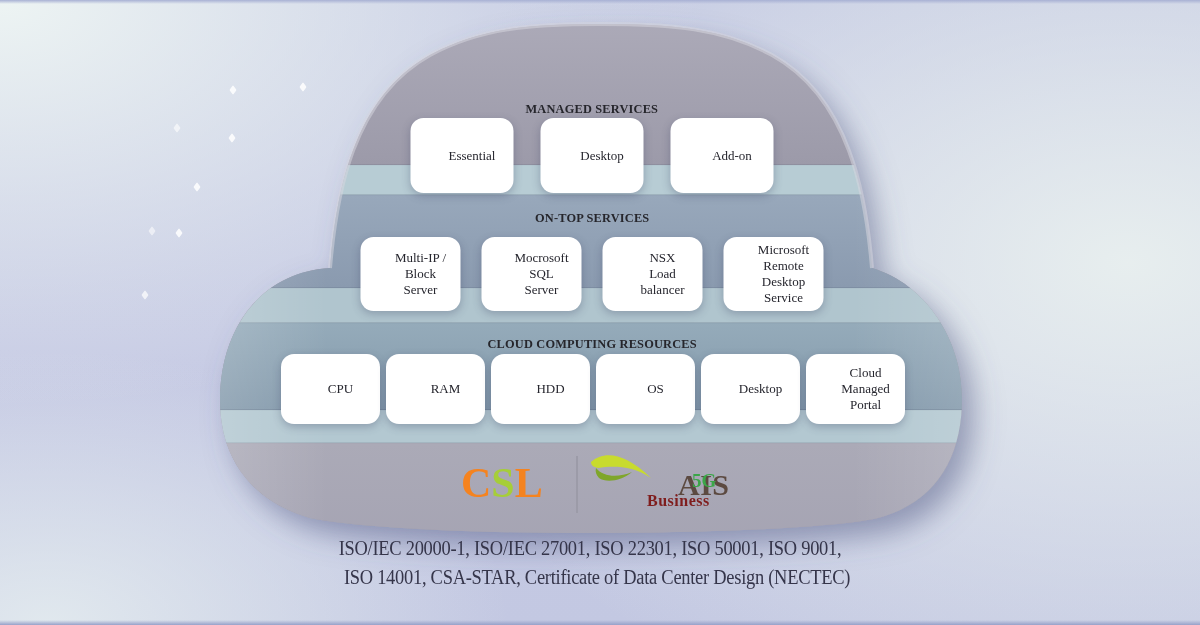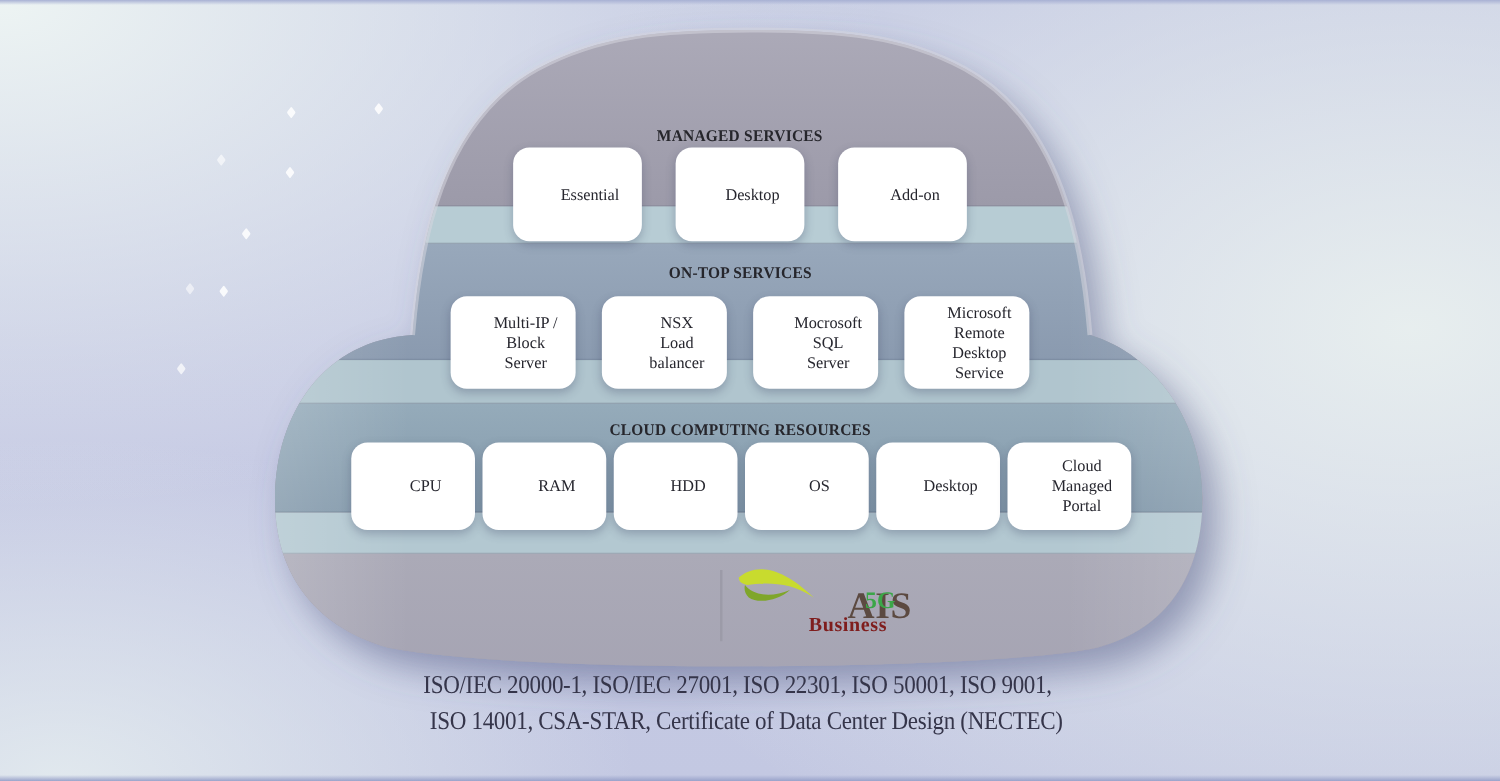--- a/index.html
+++ b/index.html
@@ -172,46 +172,49 @@
       <div class="box b-managed">Add-on</div>
     </div>
 
     <div class="section-title" style="top:210px;">
       <span class="cond">ON-TOP SERVICES</span>
     </div>
     <div class="row r-ontop">
       <div class="box b-ontop">Multi-IP /
 Block
 Server</div>
+      <div class="box b-ontop">Mocrosoft
+SQL
+Server</div>
       <div class="box b-ontop">NSX
 Load
 balancer</div>
-      <div class="box b-ontop">Mocrosoft
-SQL
-Server</div>
       <div class="box b-ontop">Microsoft
 Remote
 Desktop
 Service</div>
     </div>
 
     <div class="section-title" style="top:336px;">
       <span class="cond">CLOUD COMPUTING RESOURCES</span>
     </div>
     <div class="row r-resources">
       <div class="box b-resources">CPU</div>
       <div class="box b-resources">RAM</div>
       <div class="box b-resources">HDD</div>
       <div class="box b-resources">OS</div>
       <div class="box b-resources">Desktop</div>
       <div class="box b-resources">Cloud
 Managed
 Portal</div>
     </div>
 
+    <div class="csl-logo">
+      <span style="color:#F5831F;">C</span><span style="color:#A6CE38;">S</span><span style="color:#F5831F;">L</span>
+    </div>
     <div class="logo-divider"></div>
     <svg class="ais-swoosh" width="66" height="36" viewBox="0 0 66 36">
       <path d="M8,18 C15,27 30,28 44,22 C34,31 18,33 11,28 C8,25 7,21 8,18 Z" fill="#7FA62B"></path>
       <path d="M3,12 C16,1 36,2 63,28 C44,15 24,16 10,18 C5,17 3,15 3,12 Z" fill="#C8DB2E"></path>
     </svg>
     <div class="ais-brand" style="color:#5C4A41;">AIS</div>
     <div class="ais-badge" style="color:#3BA648;">5G</div>
     <div class="ais-sub" style="color:#7f1d1d;">Business</div>
 
     <div class="iso-line iso-1">ISO/IEC 20000-1, ISO/IEC 27001, ISO 22301, ISO 50001, ISO 9001,</div>

